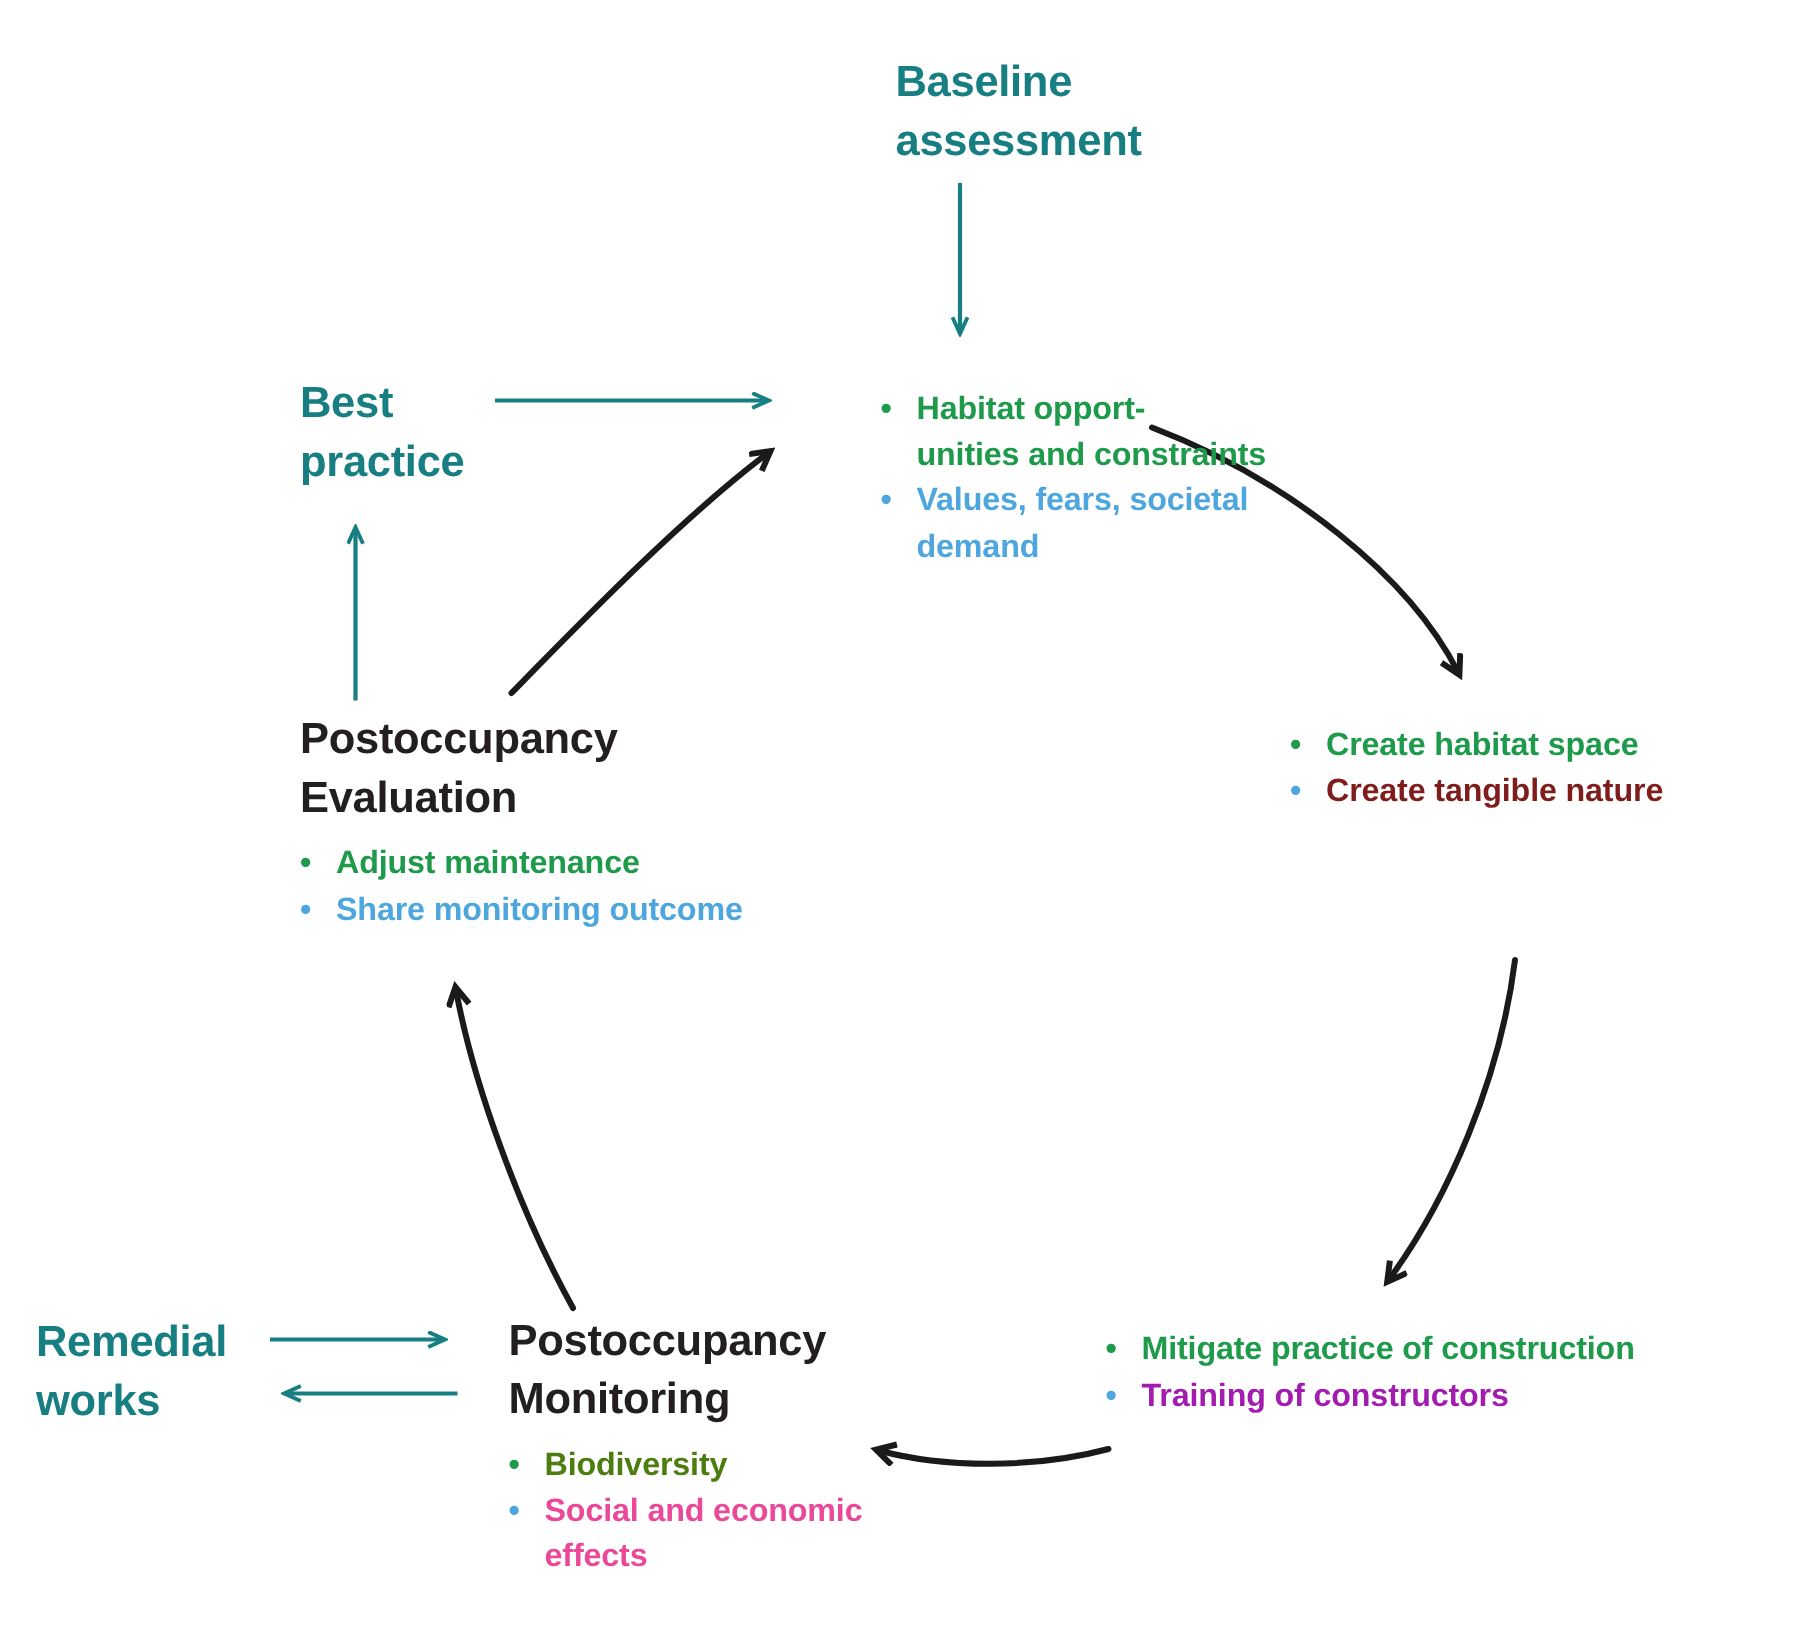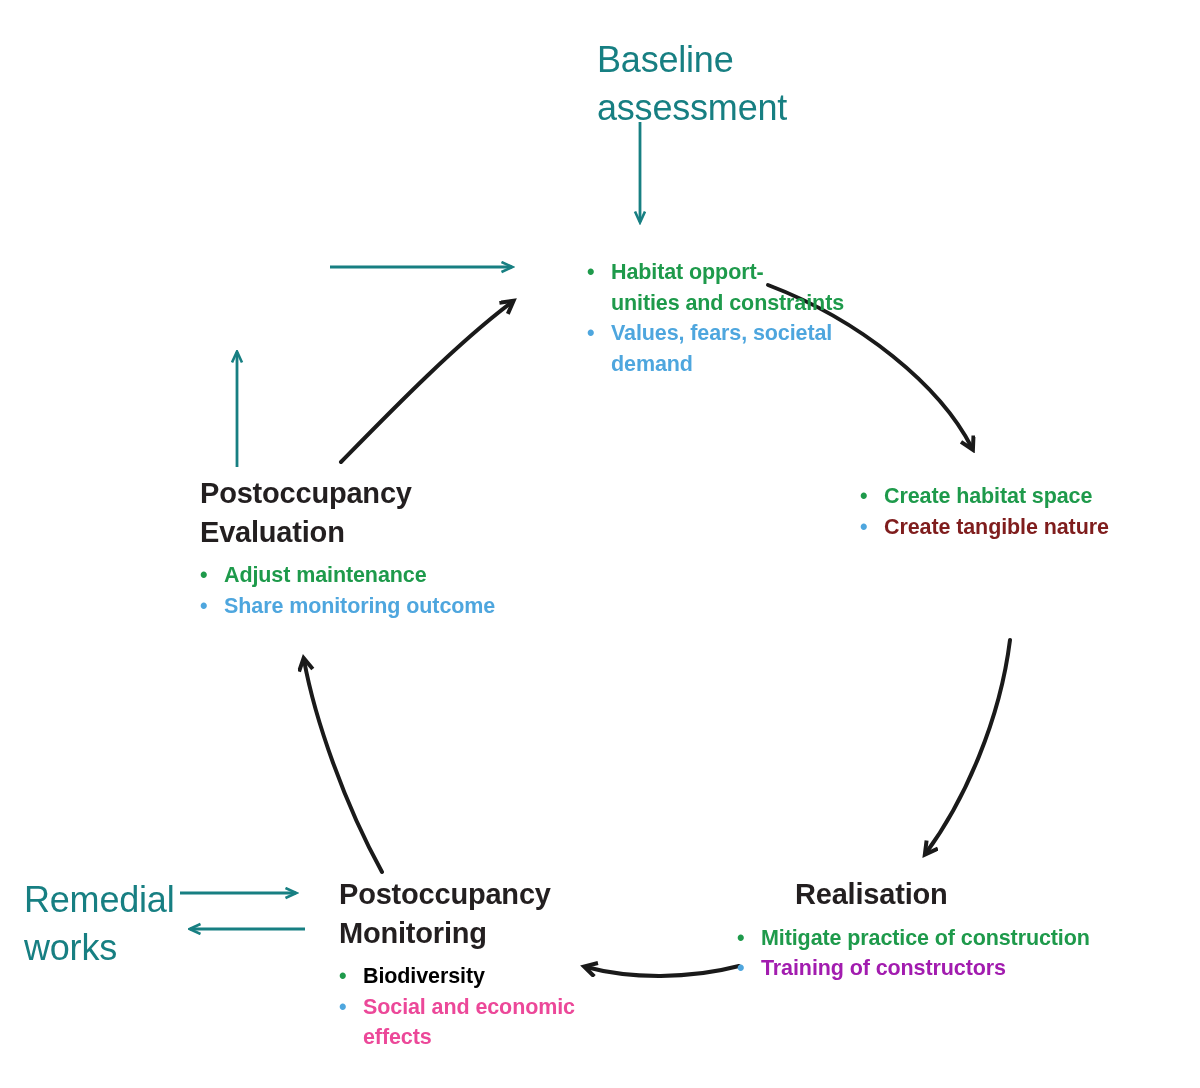--- a/index.html
+++ b/index.html
@@ -49,22 +49,22 @@
     text-align:left;
     font-size:21.5px;
     line-height:1.42;
   }
   .bullet-text{
     flex:1 1 auto;
     white-space:pre-line;
   }
   .side-label{
     position:absolute;
-    font-size:36px;
-    font-weight:400;
+    font-size:29px;
+    font-weight:700;
     line-height:1.33;
     letter-spacing:-0.2px;
     white-space:pre-line;
   }
 
   
   #node-analysis        { left:587px;  top:248px; width:300px; }
   #node-detailed        { left:908px;  top:472px; width:290px; }
   #node-realisation     { left:795px;  top:875px; width:405px; }
   #node-monitoring      { left:339px;  top:875px; width:300px; }
@@ -130,20 +130,22 @@
     </g>
 
     <g>
       <path d="M 341,462 C 390,412 455,345 512,302" fill="none" stroke="#1a1a1a" stroke-width="4" stroke-linecap="round" marker-end="url(#black-arrow)"></path>
     </g>
   </svg>
 
   <div class="side-label" id="label-baseline">Baseline
 assessment</div>
 
+  <div class="side-label" id="label-bestpractice">Best
+practice</div>
 
   <div class="side-label" id="label-remedial">Remedial
 works</div>
 
   <div class="node" id="node-analysis">
     <div class="bullets">
       <div class="bullet-row">
         <span class="bullet-dot" style="color:#1e9a4b">•</span>
         <span class="bullet-text" style="color:#1e9a4b">Habitat opport-
 unities and constraints</span>
@@ -163,40 +165,39 @@
         <span class="bullet-text" style="color:#1e9a4b">Create habitat space</span>
       </div>
       <div class="bullet-row">
         <span class="bullet-dot" style="color:#4ea6de">•</span>
         <span class="bullet-text" style="color:#7f1d1d">Create tangible nature</span>
       </div>
     </div>
   </div>
 
   <div class="node" id="node-realisation">
-    <div class="node-title">Realisation</div>
     <div class="bullets">
       <div class="bullet-row">
         <span class="bullet-dot" style="color:#1e9a4b">•</span>
         <span class="bullet-text" style="color:#1e9a4b">Mitigate practice of construction</span>
       </div>
       <div class="bullet-row">
         <span class="bullet-dot" style="color:#4ea6de">•</span>
         <span class="bullet-text" style="color:#a21caf">Training of constructors</span>
       </div>
     </div>
   </div>
 
   <div class="node" id="node-monitoring">
     <div class="node-title">Postoccupancy
 Monitoring</div>
     <div class="bullets">
       <div class="bullet-row">
         <span class="bullet-dot" style="color:#1e9a4b">•</span>
-        <span class="bullet-text" style="color:#000000">Biodiversity</span>
+        <span class="bullet-text" style="color:#4d7c0f">Biodiversity</span>
       </div>
       <div class="bullet-row">
         <span class="bullet-dot" style="color:#4ea6de">•</span>
         <span class="bullet-text" style="color:#ec4899">Social and economic
 effects</span>
       </div>
     </div>
   </div>
 
   <div class="node" id="node-evaluation">

